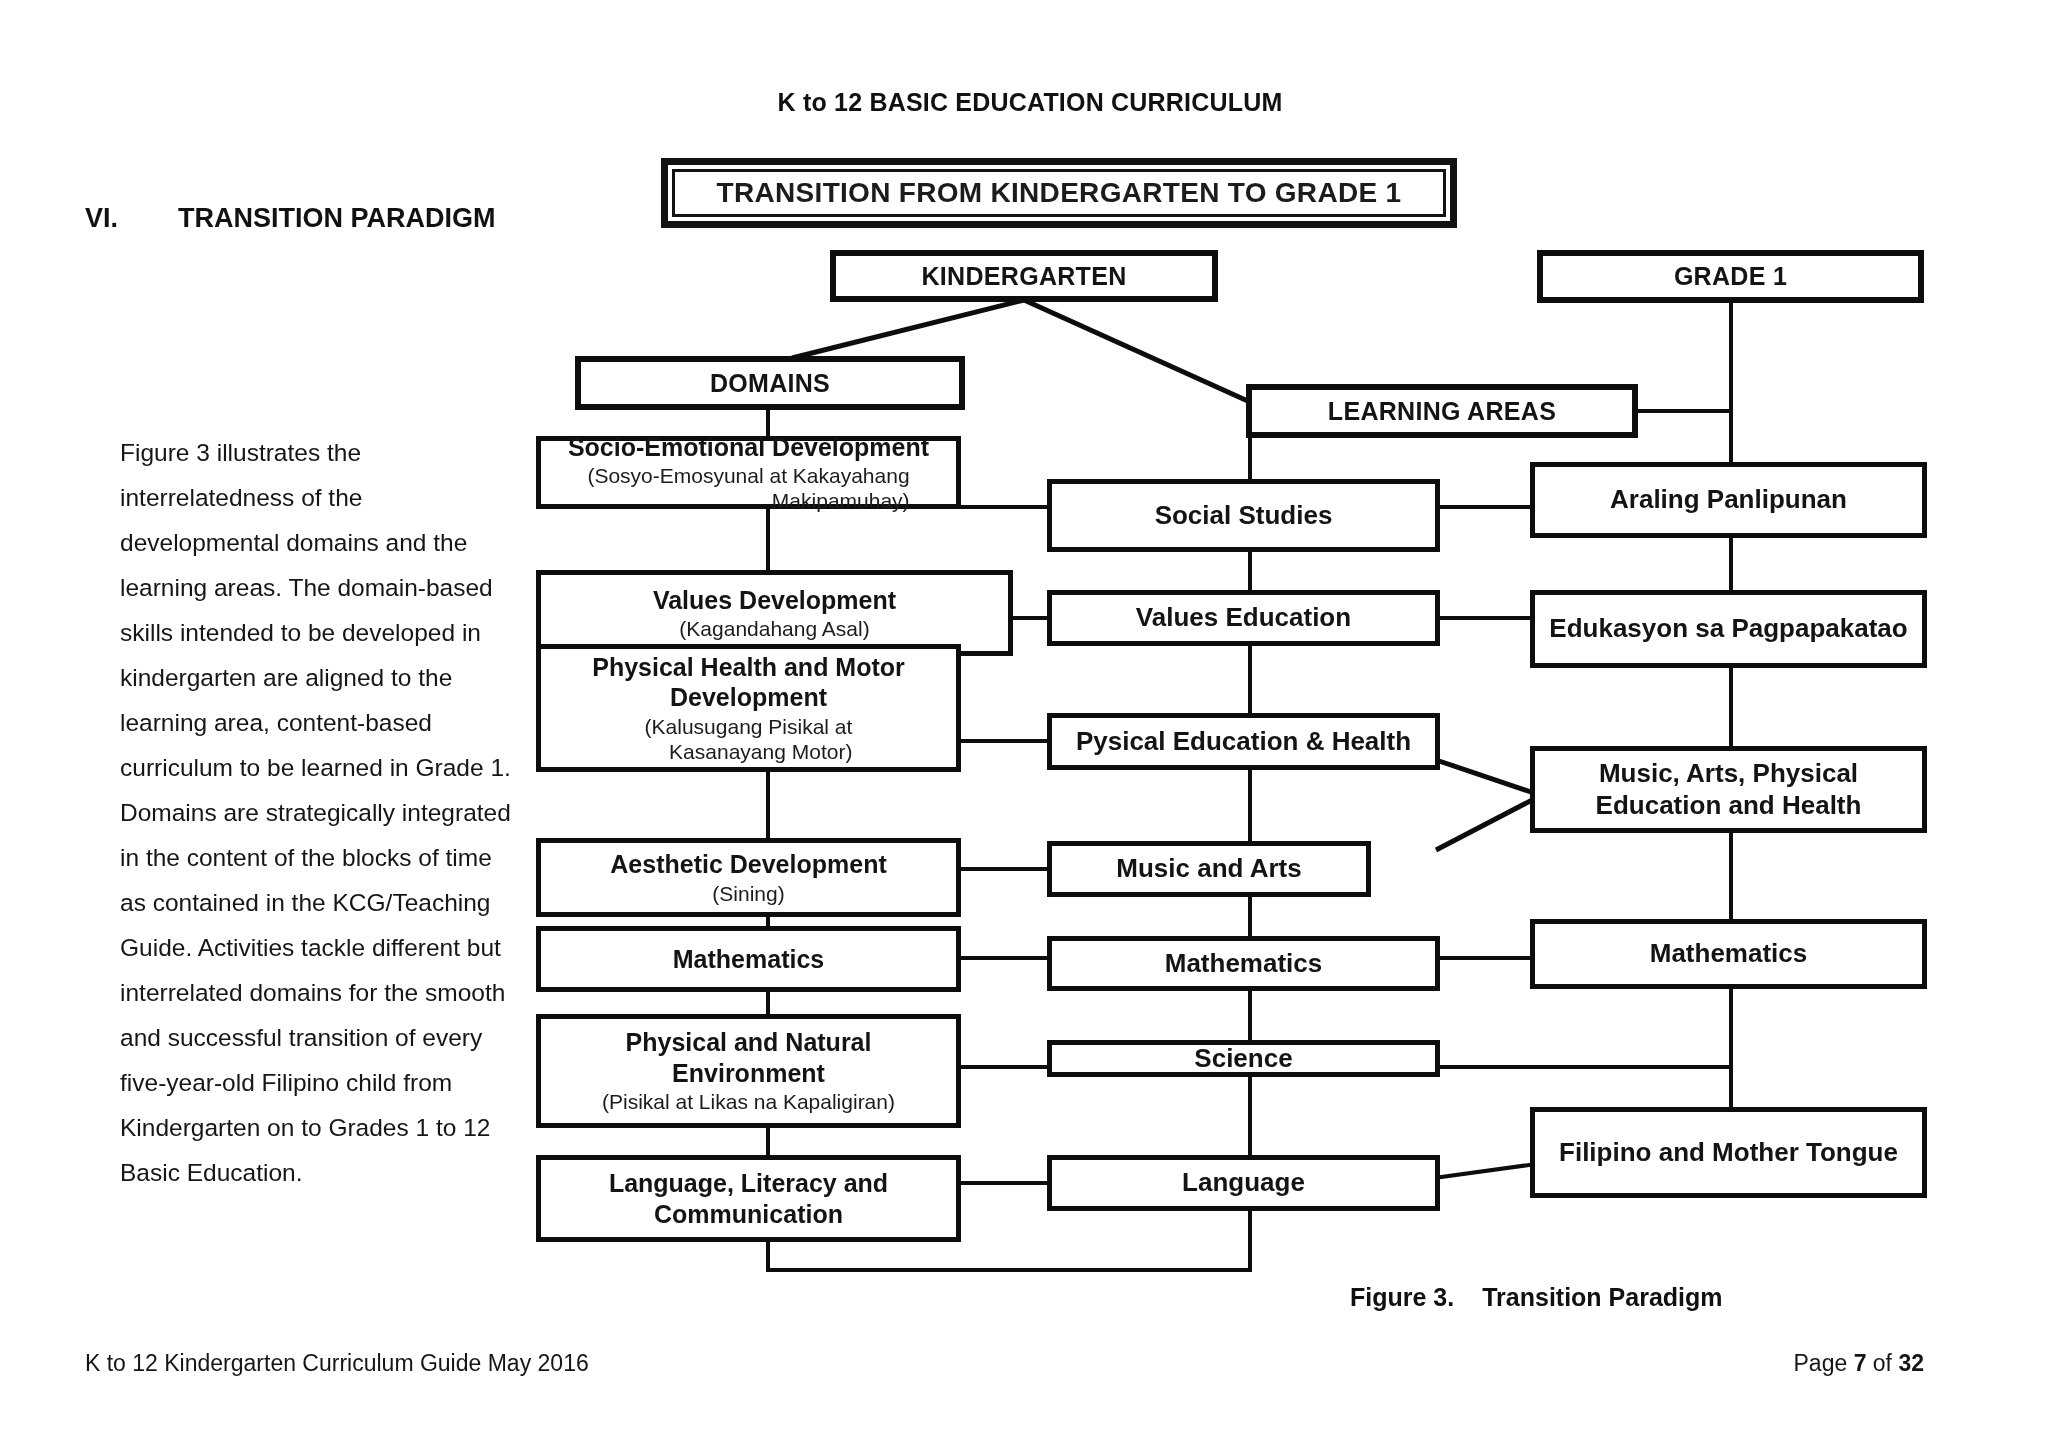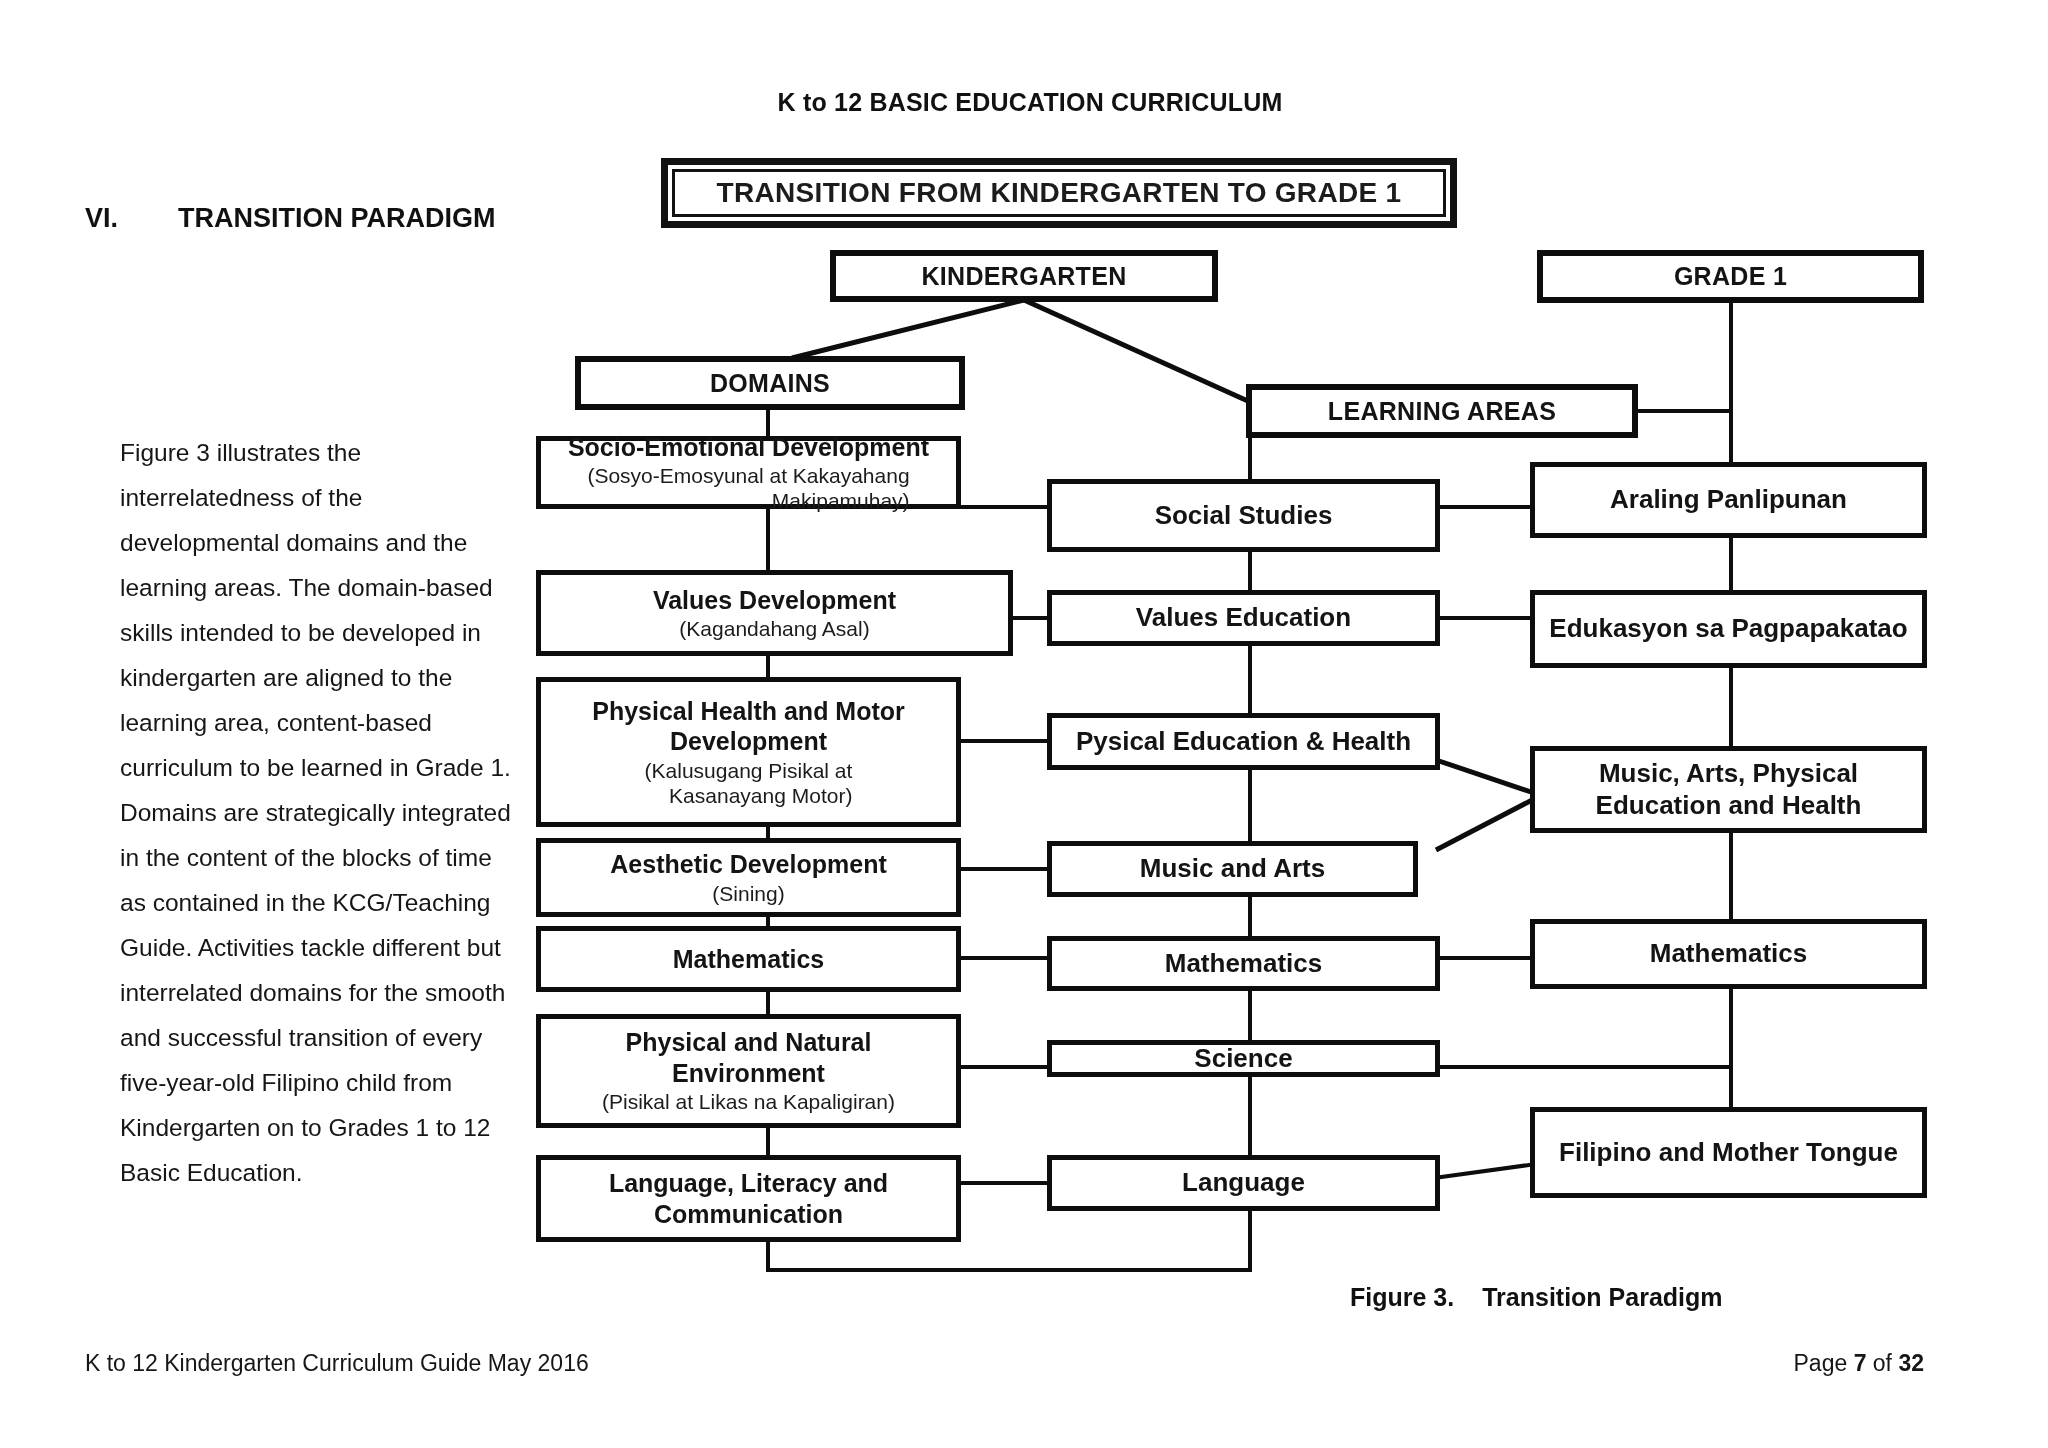--- a/index.html
+++ b/index.html
@@ -142,21 +142,21 @@
 
   <div class="box lbox" style="left:536px;top:436px;width:425px;height:73px;">
     <span class="t">Socio-Emotional Development</span>
     <span class="s">(Sosyo-Emosyunal at Kakayahang
 Makipamuhay)</span>
   </div>
   <div class="box lbox" style="left:536px;top:570px;width:477px;height:86px;">
     <span class="t">Values Development</span>
     <span class="s">(Kagandahang Asal)</span>
   </div>
-  <div class="box lbox" style="left:536px;top:677px;width:425px;height:150px;">
+  <div class="box lbox" style="left:536px;top:644px;width:425px;height:128px;">
     <span class="t">Physical Health and Motor
 Development</span>
     <span class="s">(Kalusugang Pisikal at
 Kasanayang Motor)</span>
   </div>
   <div class="box lbox" style="left:536px;top:838px;width:425px;height:79px;">
     <span class="t">Aesthetic Development</span>
     <span class="s">(Sining)</span>
   </div>
   <div class="box lbox" style="left:536px;top:926px;width:425px;height:66px;">
@@ -174,21 +174,21 @@
 
   <div class="box mbox" style="left:1047px;top:479px;width:393px;height:73px;">
     <span class="t">Social Studies</span>
   </div>
   <div class="box mbox" style="left:1047px;top:590px;width:393px;height:56px;">
     <span class="t">Values Education</span>
   </div>
   <div class="box mbox" style="left:1047px;top:713px;width:393px;height:57px;">
     <span class="t">Pysical Education &amp; Health</span>
   </div>
-  <div class="box mbox" style="left:1047px;top:841px;width:371px;height:56px;">
+  <div class="box mbox" style="left:1047px;top:841px;width:324px;height:56px;">
     <span class="t">Music and Arts</span>
   </div>
   <div class="box mbox" style="left:1047px;top:936px;width:393px;height:55px;">
     <span class="t">Mathematics</span>
   </div>
   <div class="box mbox" style="left:1047px;top:1040px;width:393px;height:37px;">
     <span class="t">Science</span>
   </div>
   <div class="box mbox" style="left:1047px;top:1155px;width:393px;height:56px;">
     <span class="t">Language</span>

